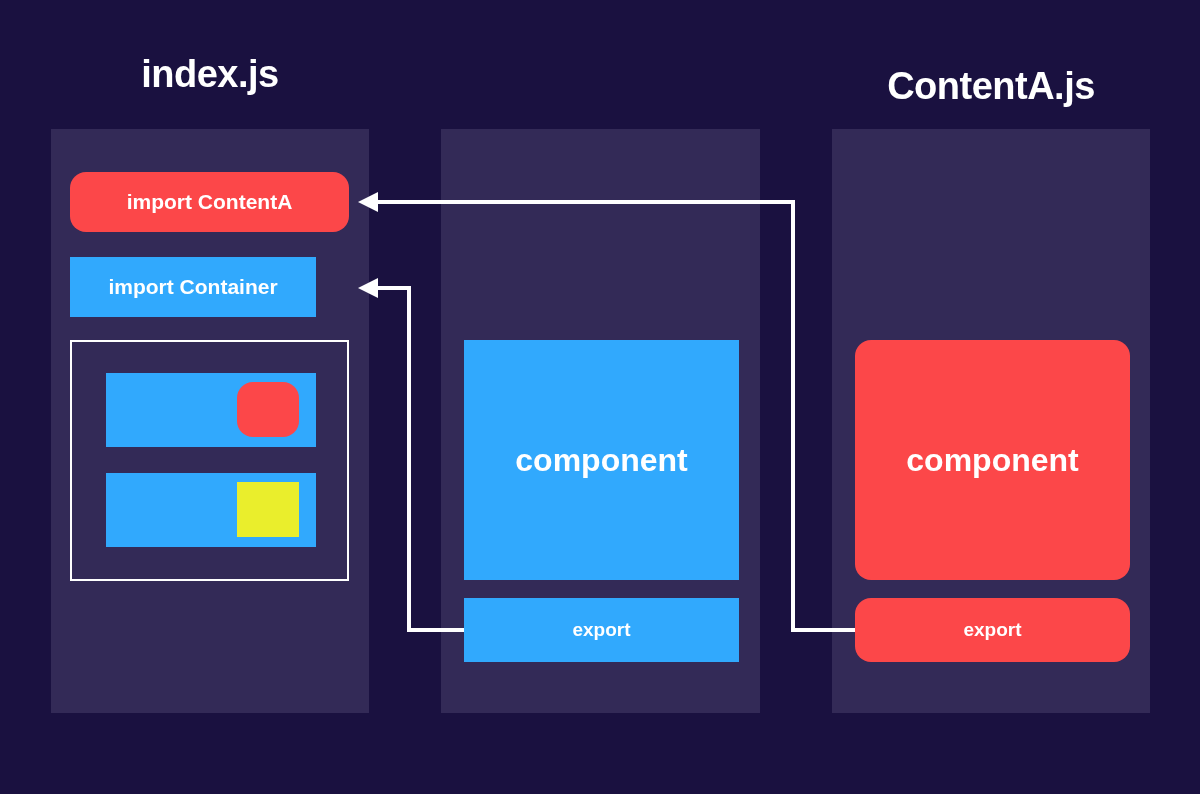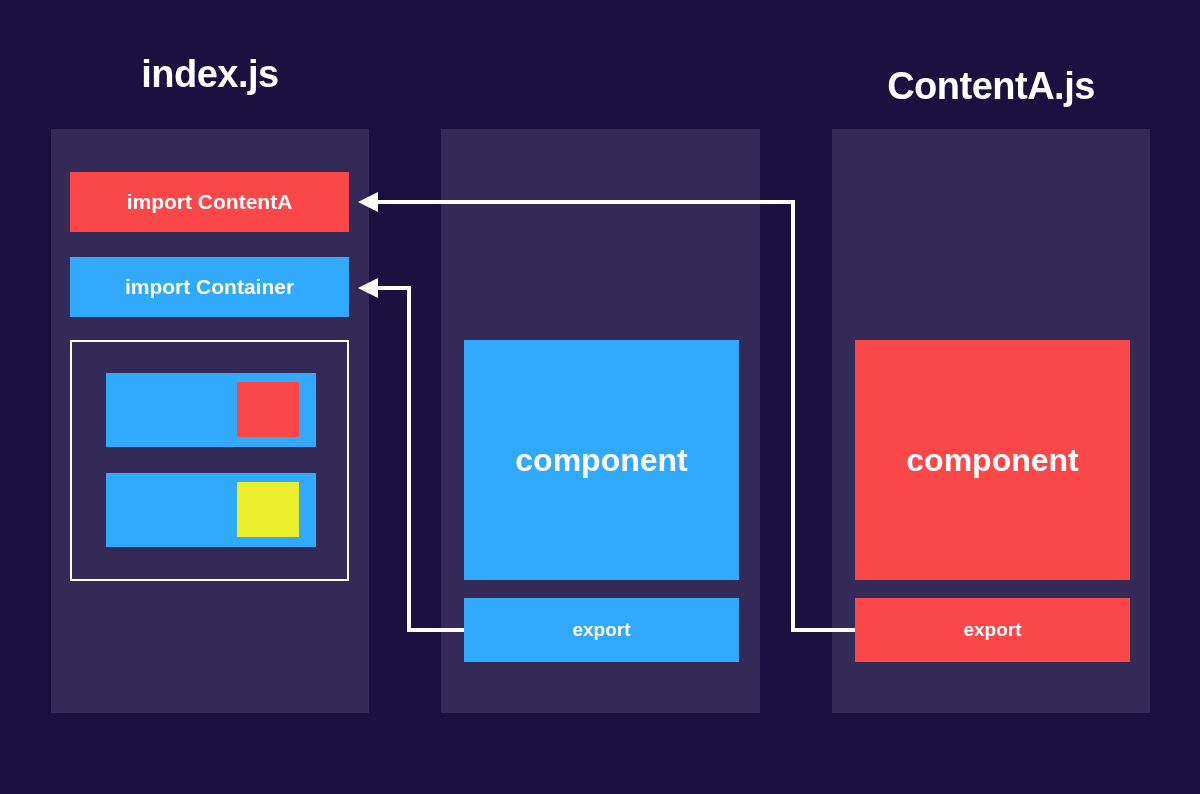--- a/index.html
+++ b/index.html
@@ -46,30 +46,30 @@
   .block {
     position: absolute;
     display: flex;
     align-items: center;
     justify-content: center;
     color: #ffffff;
     font-weight: bold;
     box-sizing: border-box;
   }
   .blue   { background: #31a9fd; }
-  .red    { background: #fc4749; }
+  .red    { background: #fc4749; border-radius: 16px; }
   .yellow { background: #eaee2c; }
 
   
   #import-contenta {
     left: 70px; top: 172px; width: 279px; height: 60px;
     font-size: 21px;
   }
   #import-container {
-    left: 70px; top: 257px; width: 279px; height: 60px;
+    left: 70px; top: 257px; width: 246px; height: 60px;
     font-size: 21px;
   }
 
   
   #render-tree {
     position: absolute;
     left: 70px; top: 340px; width: 279px; height: 241px;
     border: 2px solid #ffffff;
     box-sizing: border-box;
   }

